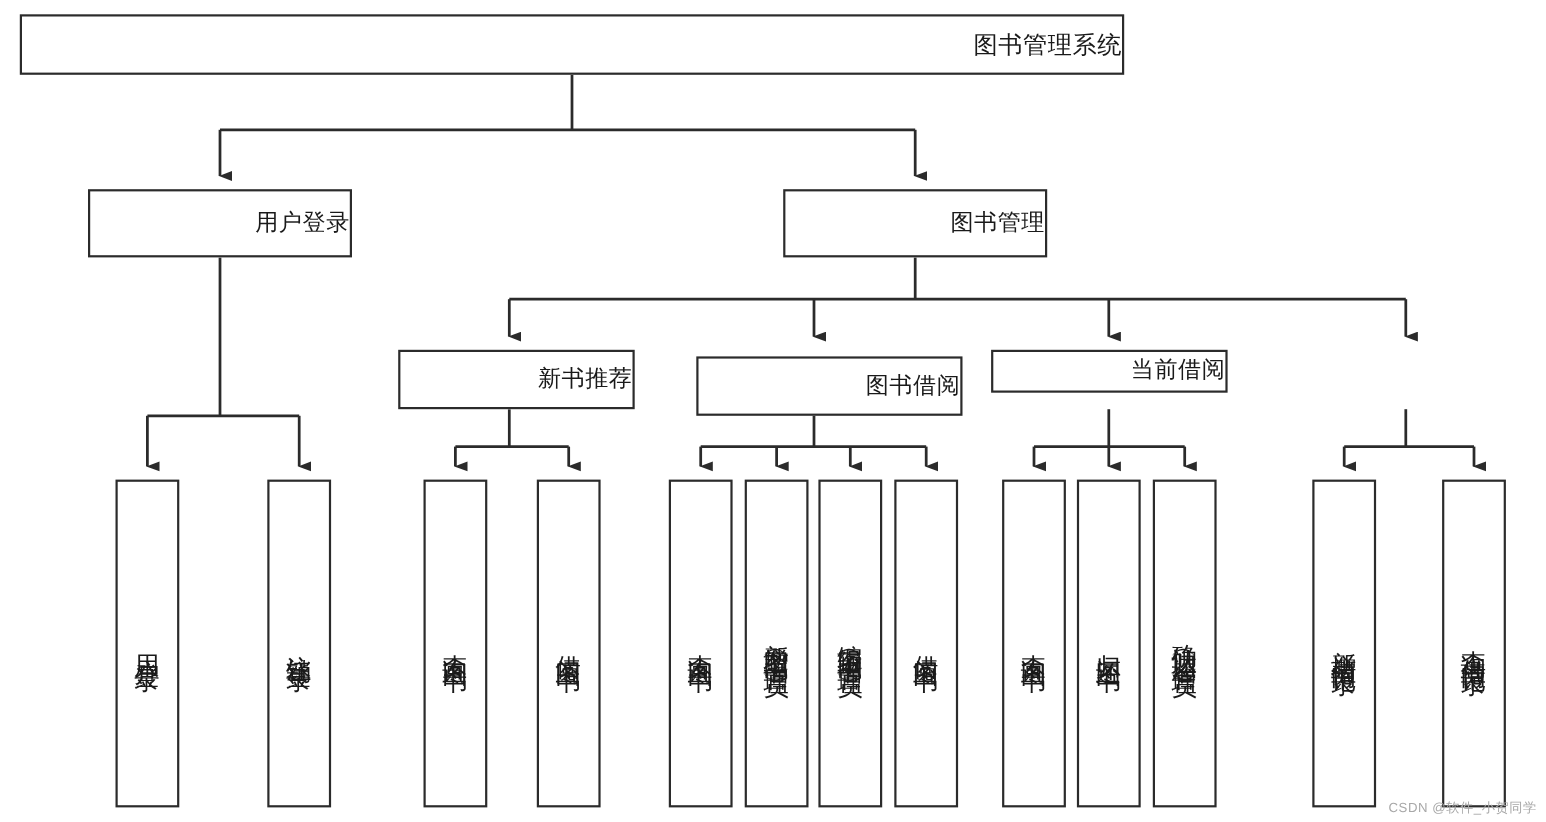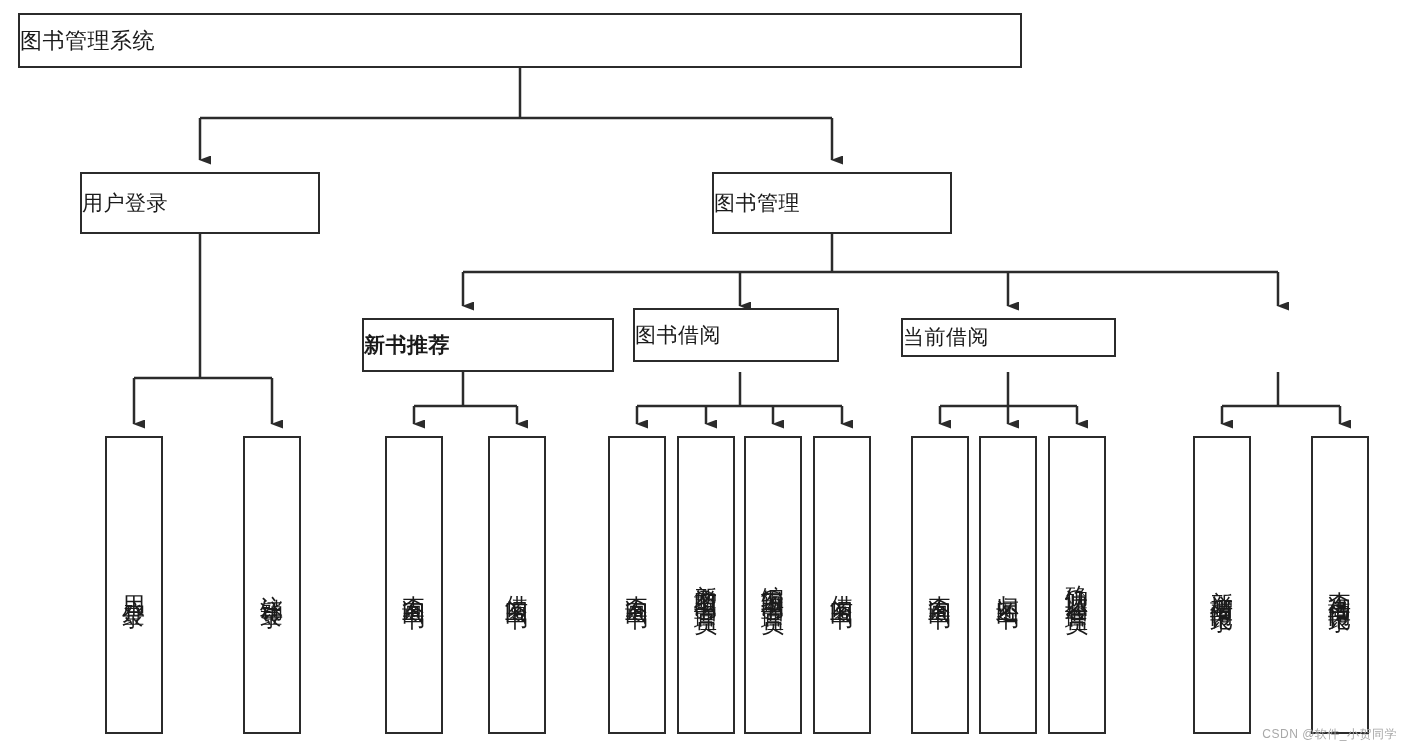--- a/index.html
+++ b/index.html
@@ -27,21 +27,21 @@
     height: 747px;
     pointer-events: none;
   }
   .node {
     position: absolute;
     box-sizing: border-box;
     background: #ffffff;
     border: 2px solid #2b2b2b;
     display: flex;
     align-items: center;
-    justify-content: flex-start;
+    justify-content: flex-end;
     color: #1a1a1a;
   }
   .node .label {
     text-align: center;
     line-height: 1.18;
     white-space: pre-wrap;
   }
   .node.horizontal .label {
     font-size: 21px;
     letter-spacing: 0.5px;
@@ -131,24 +131,24 @@
     <span class="label">图书管理系统</span>
   </div>
 
   <div class="node horizontal" style="left:80px; top:172px; width:240px; height:62px;">
     <span class="label">用户登录</span>
   </div>
   <div class="node horizontal" style="left:712px; top:172px; width:240px; height:62px;">
     <span class="label">图书管理</span>
   </div>
 
-  <div class="node horizontal" style="left:362px; top:318px; width:252px; height:54px;font-weight:bold;">
+  <div class="node horizontal" style="left:362px; top:318px; width:215px; height:54px;">
     <span class="label">新书推荐</span>
   </div>
-  <div class="node horizontal" style="left:633px; top:308px; width:206px; height:54px;">
+  <div class="node horizontal" style="left:633px; top:324px; width:242px; height:54px;">
     <span class="label">图书借阅</span>
   </div>
   <div class="node horizontal" style="left:901px; top:318px; width:215px; height:39px;">
     <span class="label">当前借阅</span>
   </div>
 
   <div class="node vertical" style="left:105px; top:436px; width:58px; height:298px;">
     <span class="label">用户登录</span>
   </div>
   <div class="node vertical" style="left:243px; top:436px; width:58px; height:298px;">

